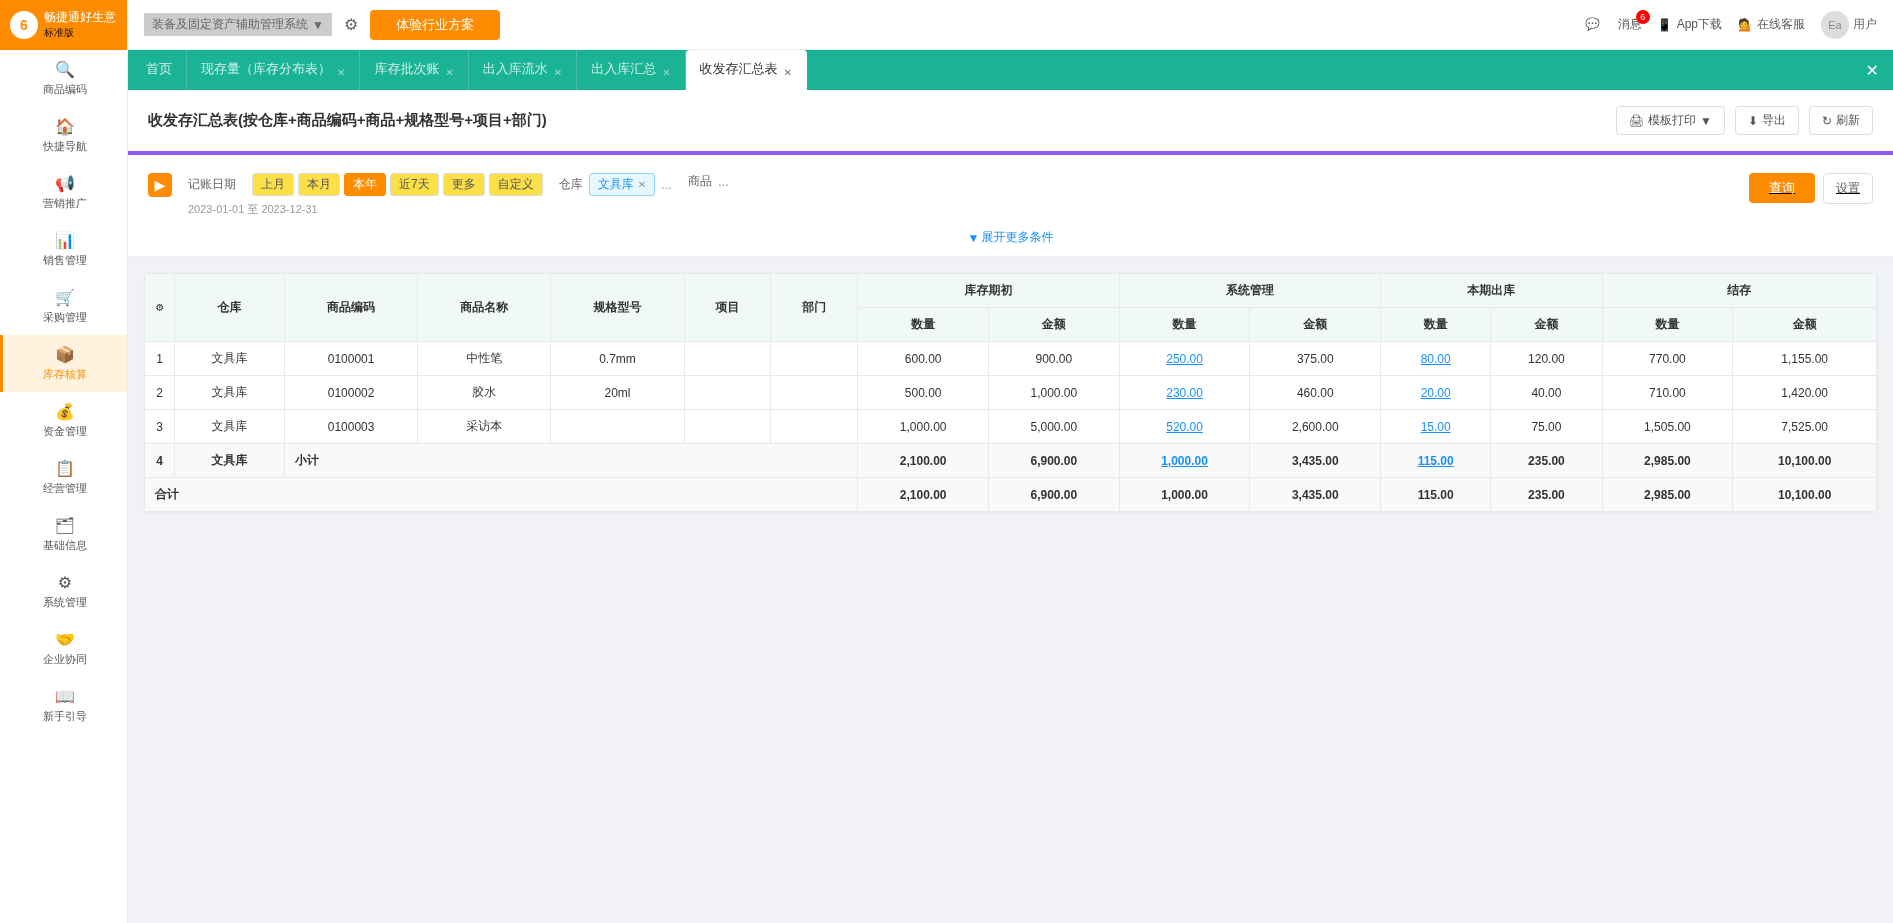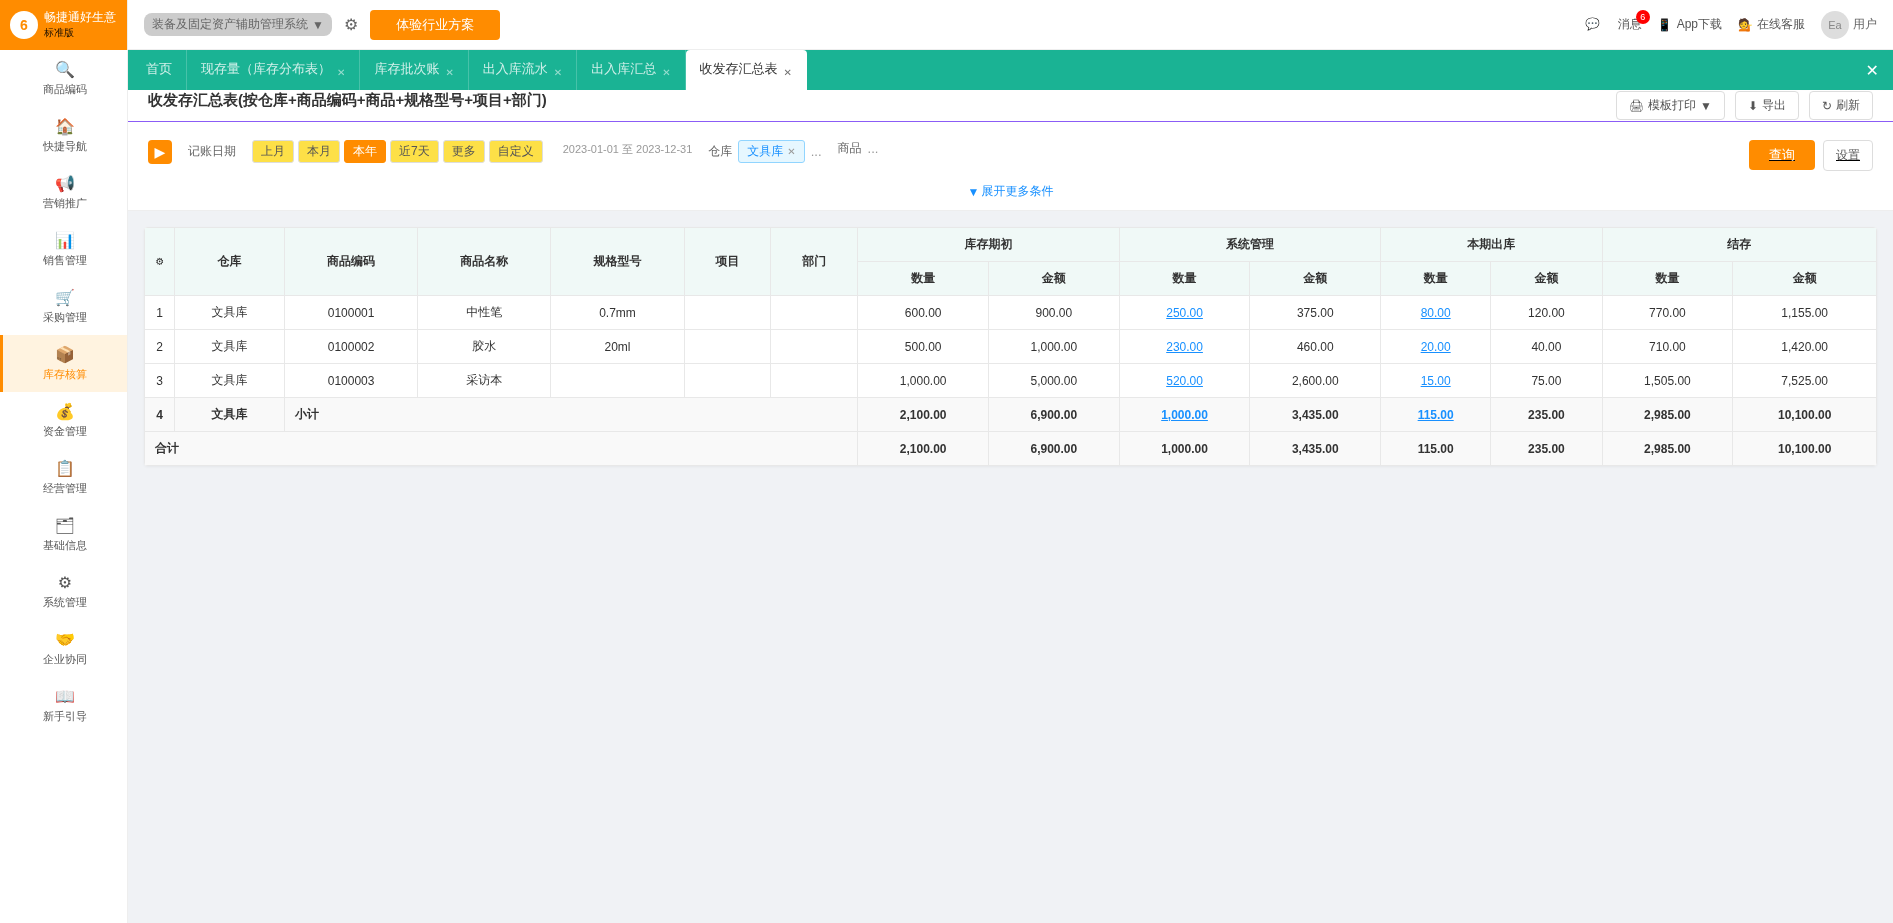--- a/index.html
+++ b/index.html
@@ -14,39 +14,39 @@
     .sidebar-item { display: flex; flex-direction: column; align-items: center; padding: 10px 0; cursor: pointer; color: #555; gap: 3px; border-left: 3px solid transparent; }
     .sidebar-item.active { background: #fff3e0; color: #ff8c00; border-left: 3px solid #ff8c00; }
     .sidebar-item-icon { font-size: 16px; }
     .sidebar-item-label { font-size: 11px; }
 
     
     .main { flex: 1; display: flex; flex-direction: column; overflow: hidden; }
 
     
     .topbar { height: 50px; background: #fff; border-bottom: 1px solid #eee; display: flex; align-items: center; padding: 0 16px; gap: 12px; }
-    .topbar-system { background: #ccc; border-radius: 8px; padding: 3px 8px; font-size: 12px; color: #666; display: flex; align-items: center; gap: 4px; }
+    .topbar-system { background: #ccc; border-radius: 1px; padding: 3px 8px; font-size: 12px; color: #666; display: flex; align-items: center; gap: 4px; }
     .topbar-gear { font-size: 16px; color: #666; cursor: pointer; }
     .topbar-experience { background: #ff8c00; color: #fff; border: none; border-radius: 4px; padding: 6px 26px; font-size: 13px; cursor: pointer; }
     .topbar-actions { display: flex; align-items: center; gap: 16px; margin-left: auto; color: #666; font-size: 12px; }
     .topbar-badge { position: relative; }
     .topbar-badge-count { position: absolute; top: -6px; right: -8px; background: red; color: #fff; border-radius: 50%; width: 14px; height: 14px; font-size: 9px; display: flex; align-items: center; justify-content: center; }
     .topbar-user { display: flex; align-items: center; gap: 4px; }
     .user-avatar { width: 28px; height: 28px; background: #ddd; border-radius: 50%; display: flex; align-items: center; justify-content: center; font-size: 11px; color: #888; }
 
     
     .tabbar { background: #1ab394; display: flex; align-items: center; height: 40px; padding: 0 4px; overflow: hidden; }
     .tab { display: flex; align-items: flex-end; gap: 6px; padding: 12px 14px; height: 100%; color: rgba(255,255,255,0.8); font-size: 13px; cursor: pointer; white-space: nowrap; border-right: 1px solid rgba(255,255,255,0.2); }
     .tab.active { background: #fff; color: #333; border-radius: 4px 4px 0 0; }
     .tab-close { font-size: 10px; opacity: 0.7; cursor: pointer; }
     .tabbar-close-all { margin-left: auto; color: #fff; padding: 0 10px; cursor: pointer; font-size: 16px; }
 
     
     .content { flex: 1; background: #f0f2f5; overflow-y: auto; display: flex; flex-direction: column; }
-    .page-header { background: #fff; padding: 1px 20px; border-bottom: 1px solid #8b5cf6; display: flex; align-items: flex-start; justify-content: space-between; }
+    .page-header { background: #fff; padding: 16px 20px; border-bottom: 4px solid #8b5cf6; display: flex; align-items: center; justify-content: space-between; }
     .page-title { font-size: 15px; font-weight: bold; color: #333; }
     .page-actions { display: flex; align-items: center; gap: 10px; }
     .btn-print { border: 1px solid #ddd; background: #fff; border-radius: 4px; padding: 5px 12px; font-size: 12px; cursor: pointer; color: #555; display: flex; align-items: center; gap: 4px; }
     .btn-export { border: 1px solid #ddd; background: #fff; border-radius: 4px; padding: 5px 12px; font-size: 12px; cursor: pointer; color: #555; display: flex; align-items: center; gap: 4px; }
     .btn-refresh { border: 1px solid #ddd; background: #fff; border-radius: 4px; padding: 5px 12px; font-size: 12px; cursor: pointer; color: #555; display: flex; align-items: center; gap: 4px; }
 
     
     .filter-area { background: #fff; padding: 10px 20px; border-bottom: 1px solid #eee; }
     .filter-row { display: flex; align-items: center; gap: 16px; flex-wrap: wrap; }
     .filter-toggle { background: #ff8c00; color: #fff; border: none; border-radius: 4px; width: 24px; height: 24px; cursor: pointer; font-size: 14px; display: flex; align-items: center; justify-content: center; flex-shrink: 0; }
@@ -213,21 +213,21 @@
         <button class="btn-refresh">
           <span>↻</span>
           <span>刷新</span>
         </button>
       </div>
     </div>
 
     <div class="filter-area">
       <div class="filter-section">
         <button class="filter-toggle">▶</button>
-        <div style="display:flex;flex-direction:row;gap:20px;">
+        <div style="display:flex;flex-direction:column;gap:4px;">
           <div class="filter-row">
             <span class="filter-label">记账日期</span>
             <div class="filter-dates">
               <button class="date-btn">上月</button>
               <button class="date-btn">本月</button>
               <button class="date-btn active">本年</button>
               <button class="date-btn">近7天</button>
               <button class="date-btn">更多</button>
               <button class="date-btn">自定义</button>
             </div>

